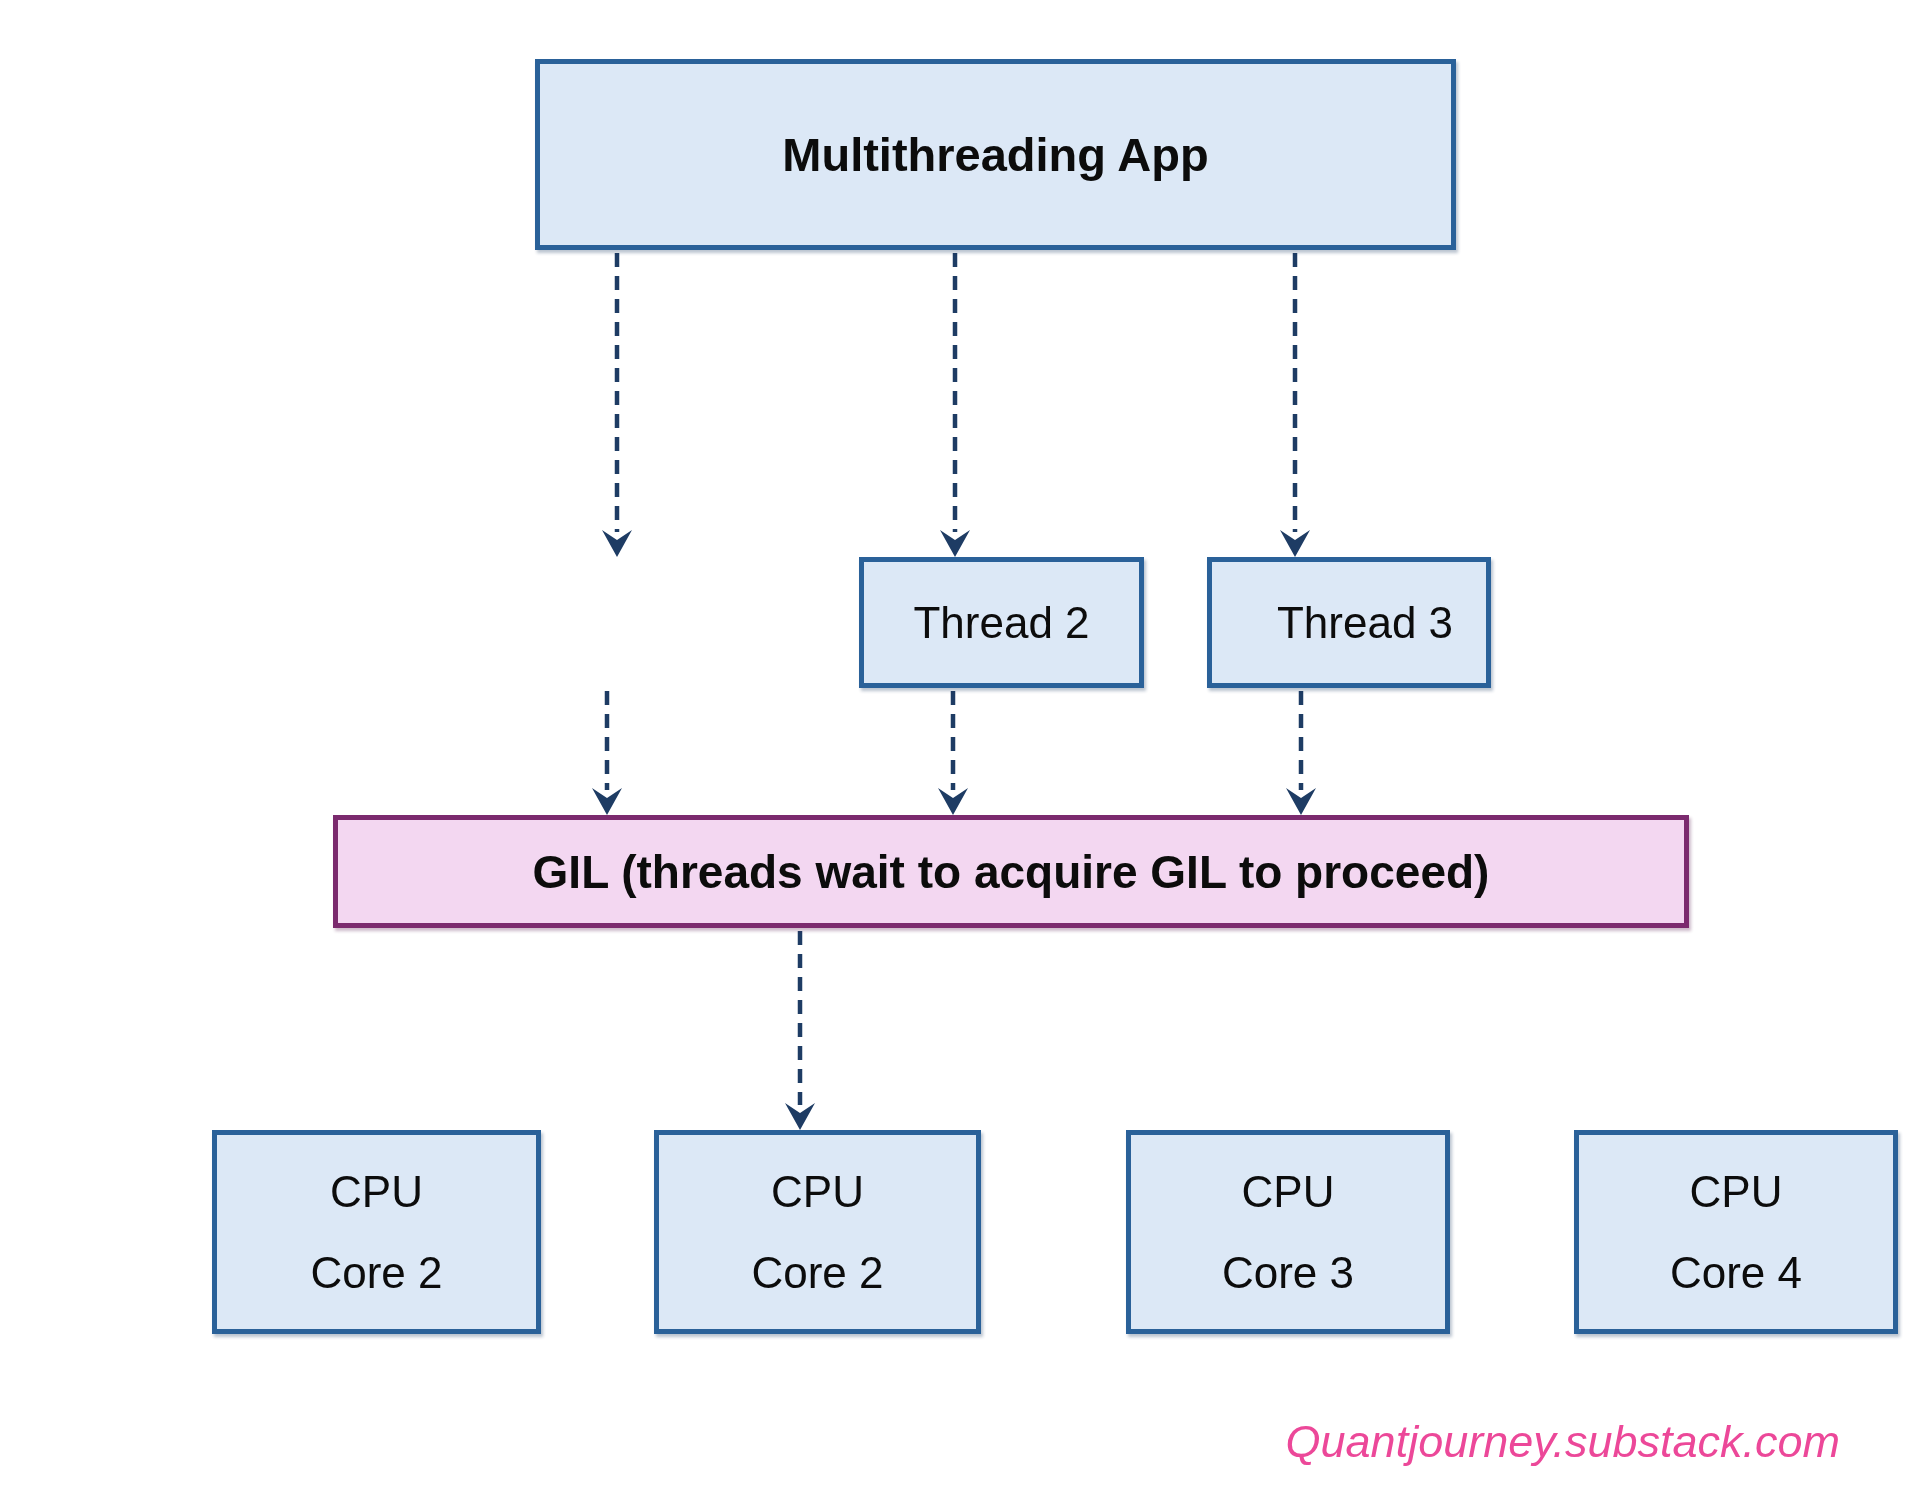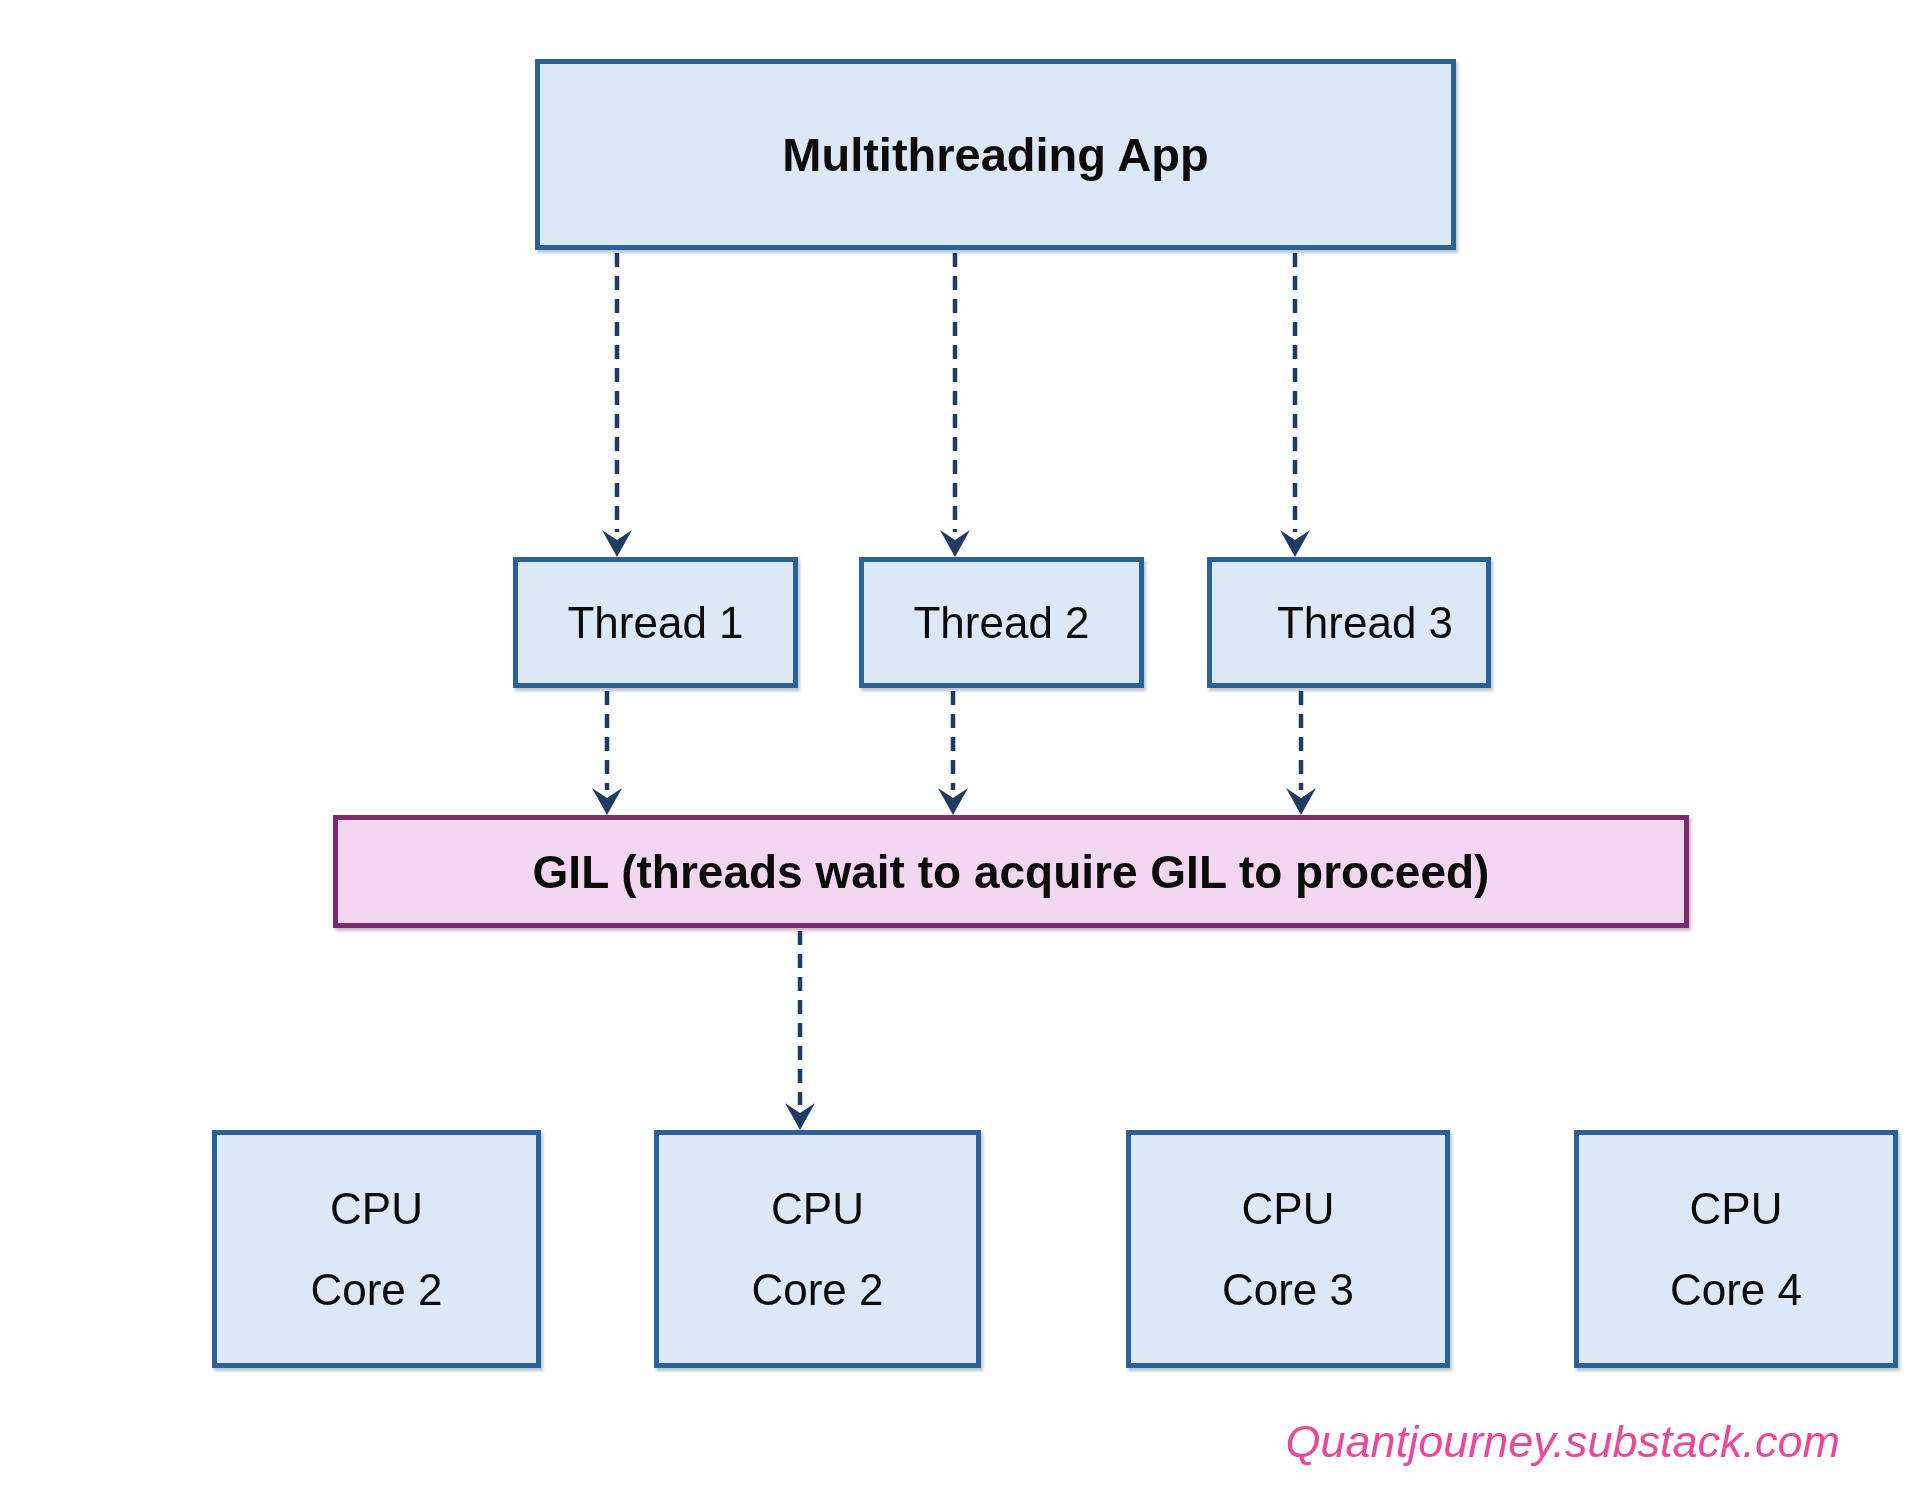--- a/index.html
+++ b/index.html
@@ -57,21 +57,21 @@
     width: 1356px; height: 113px;
     background: #f3d7f1;
     border: 5px solid #7b2a6e;
     box-shadow: 2px 3px 3px rgba(90, 25, 80, 0.30);
     font-size: 46px;
     font-weight: 700;
     justify-content: center;
   }
   .cpu-box {
     top: 1130px;
-    height: 238px;
+    height: 204px;
     font-size: 44px;
     font-weight: 400;
     line-height: 1.85;
     flex-direction: column;
   }
   .cpu-box .cpu-line { display: block; }
   .cpu-1 { left: 164px;  width: 329px; }
   .cpu-2 { left: 606px;  width: 327px; }
   .cpu-3 { left: 1078px; width: 324px; }
   .cpu-4 { left: 1526px; width: 324px; }
@@ -140,23 +140,20 @@
         <line x1="800" y1="931" x2="800" y2="1105" stroke-dasharray="14 9" fill="none"></line>
         <path d="M785,1103 L800,1113 L815,1103 L800,1130 Z" stroke="none"></path>
       </g>
     </g>
   </svg>
 
   <div class="box app-box">
     <span>Multithreading App</span>
   </div>
 
-  <div class="box thread-box thread-1">
-    <span>Thread 1</span>
-  </div>
   <div class="box thread-box thread-2">
     <span>Thread 2</span>
   </div>
   <div class="box thread-box thread-3">
     <span>Thread 3</span>
   </div>
 
   <div class="box gil-box">
     <span>GIL (threads wait to acquire GIL to proceed)</span>
   </div>

